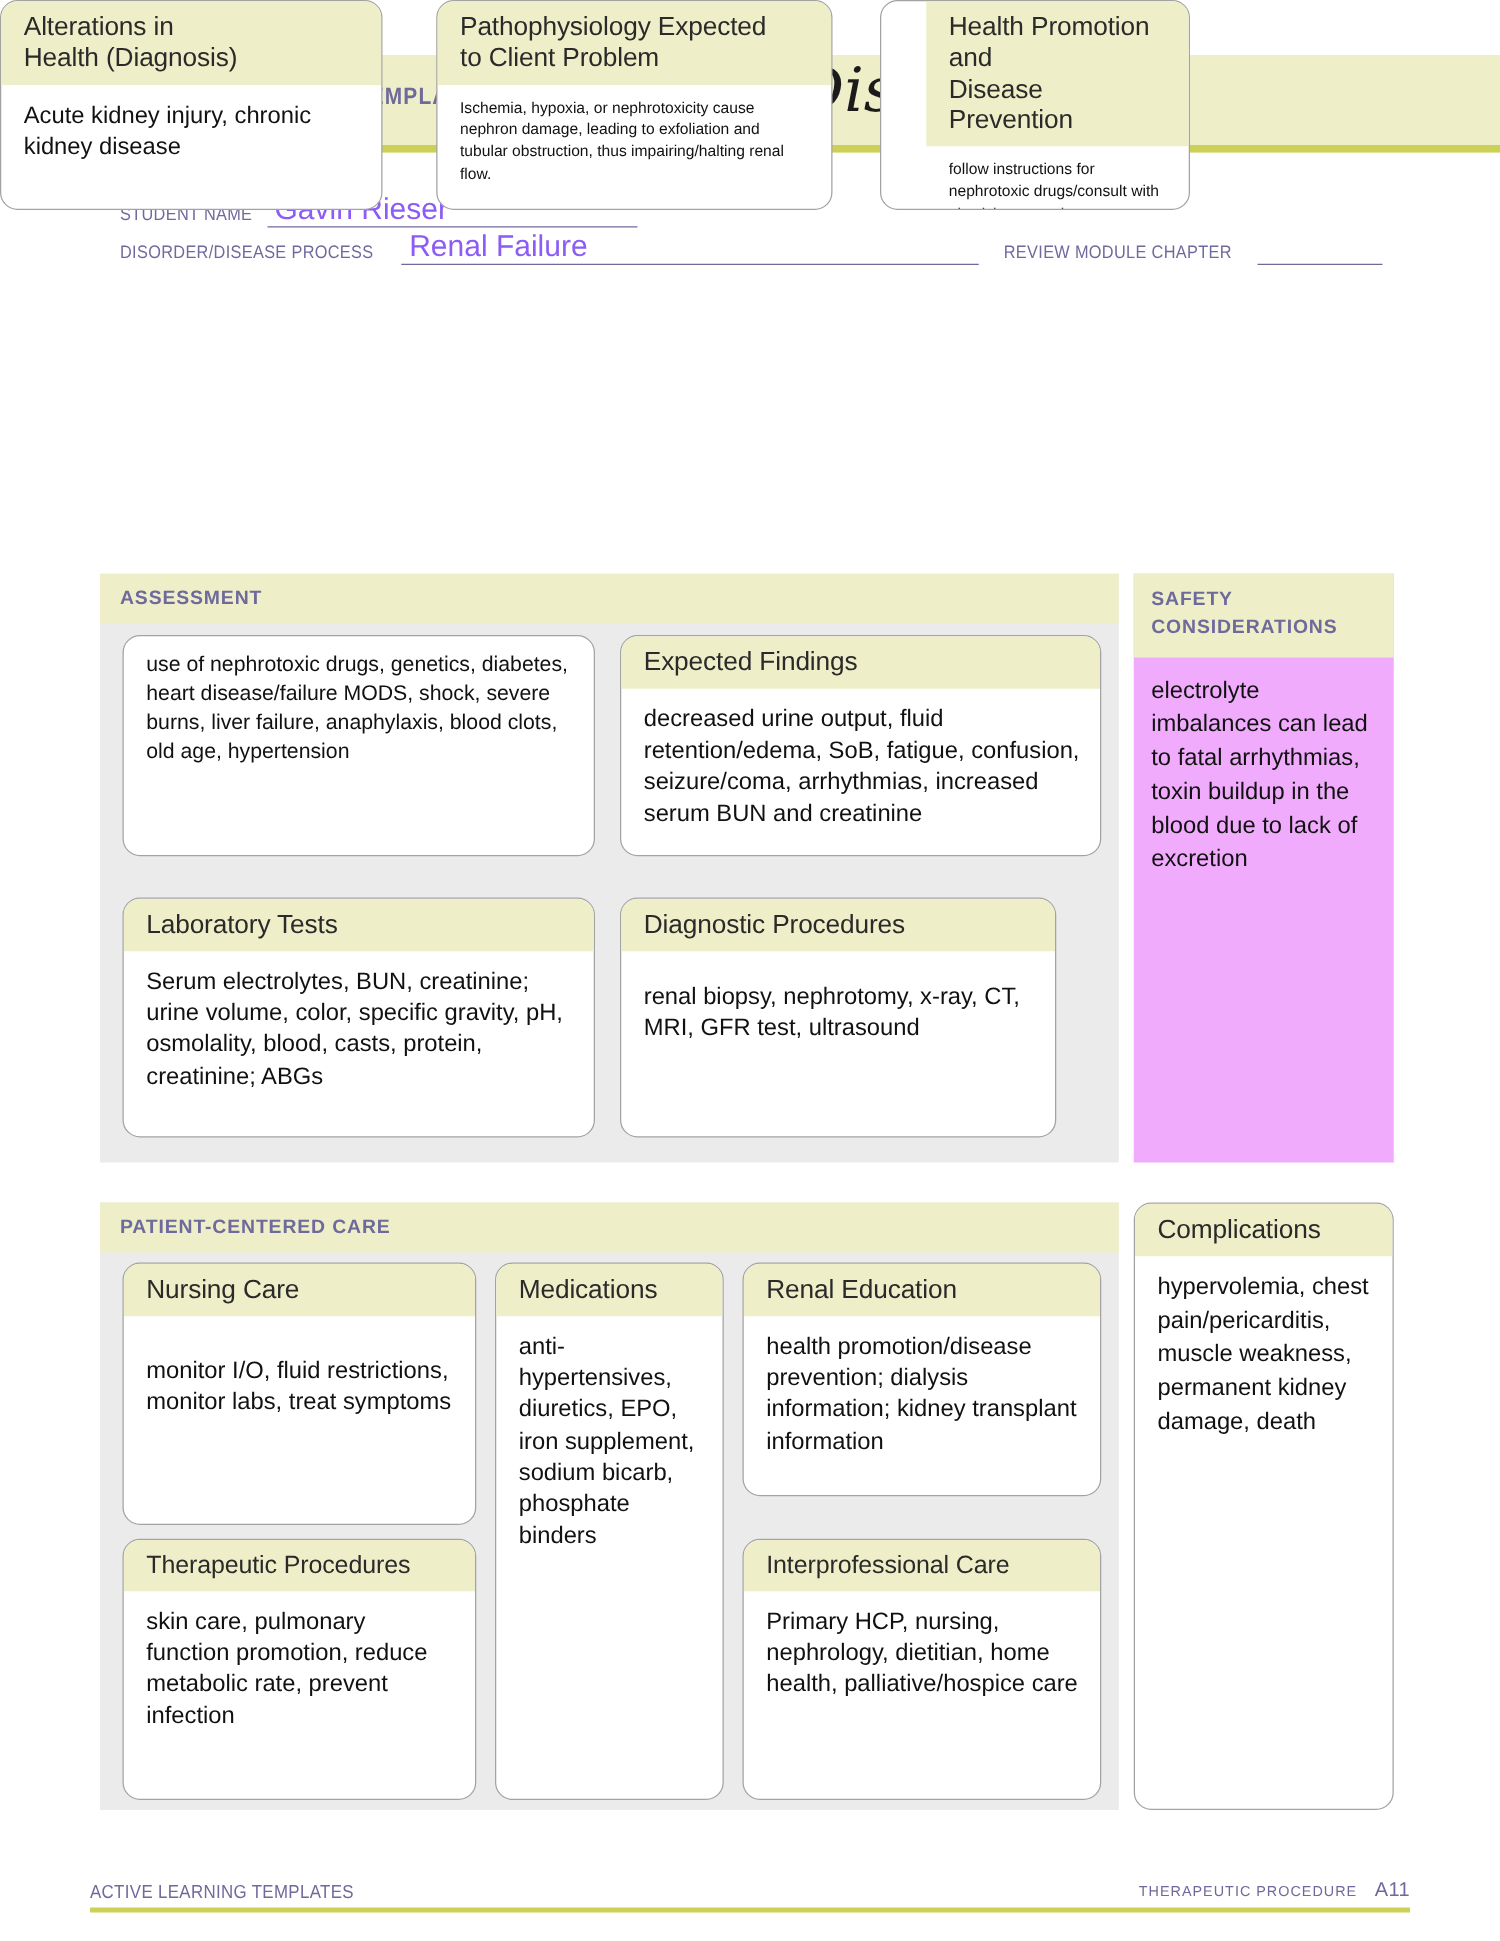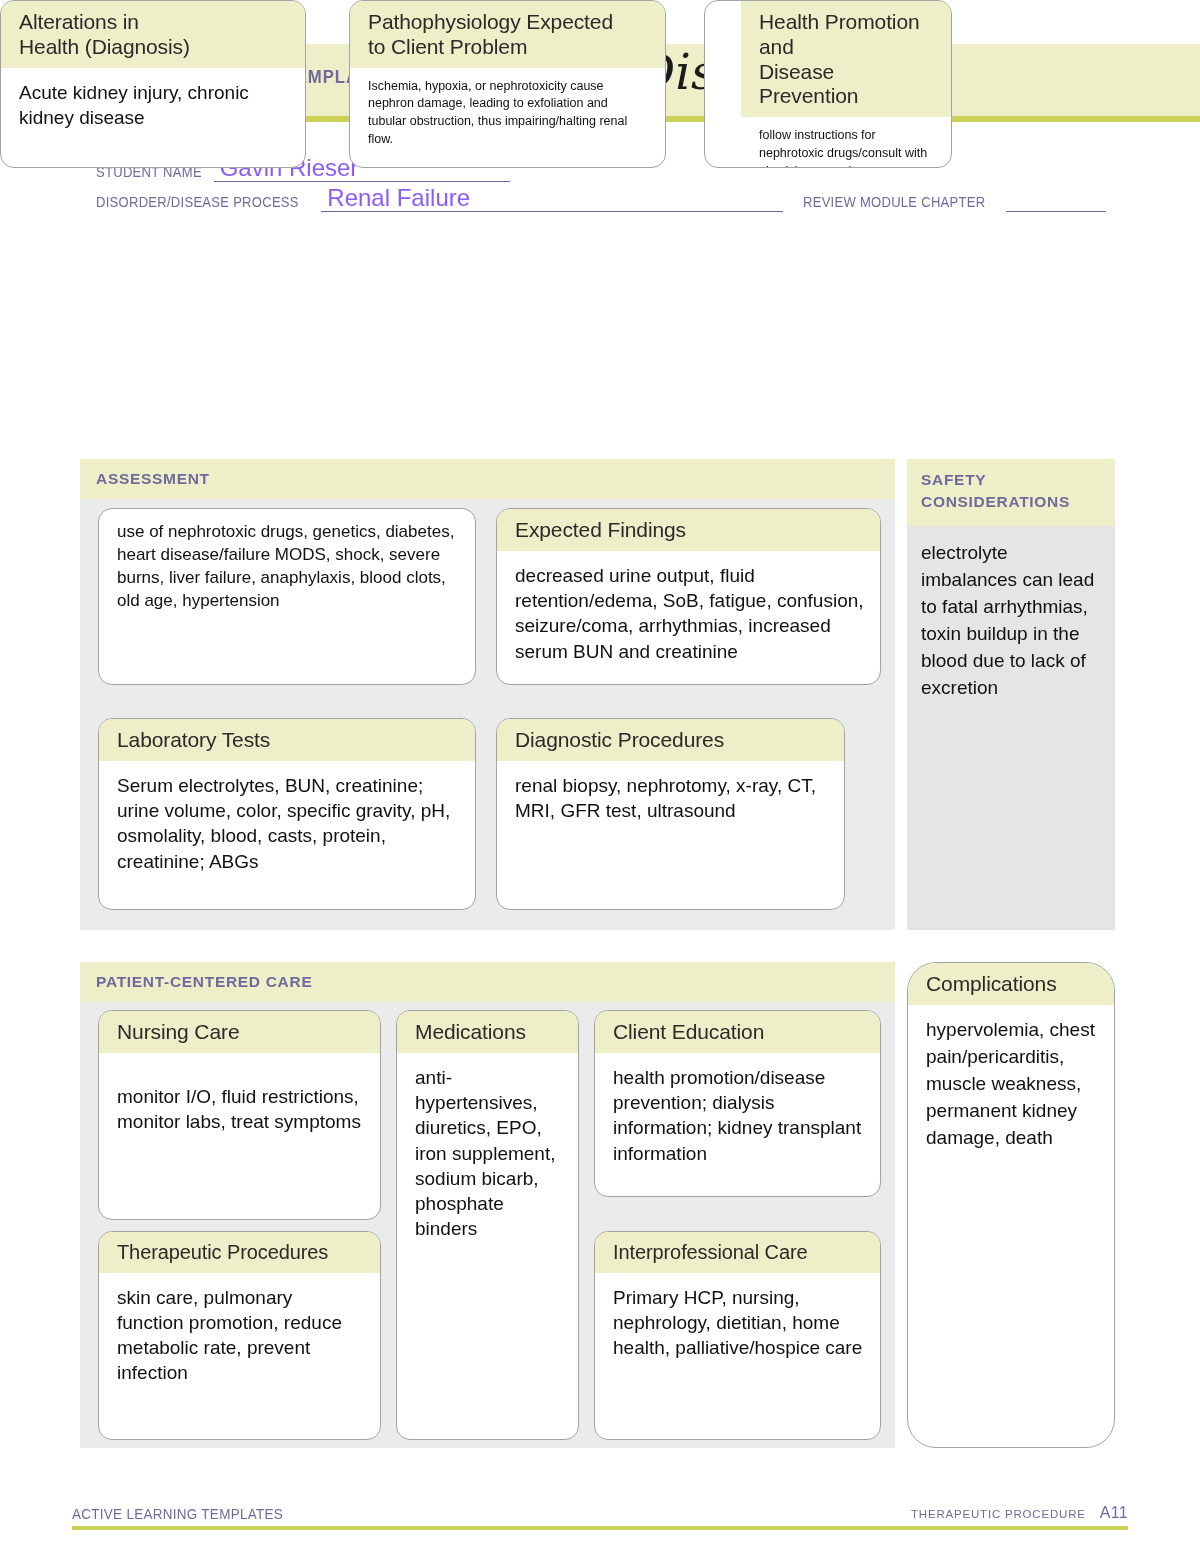--- a/index.html
+++ b/index.html
@@ -143,28 +143,28 @@
   .panel-banner-label {
     font-size: 15.5px;
     font-weight: 700;
     color: #6f6a9c;
     letter-spacing: 0.045em;
   }
 
   .a-risk   { position:absolute; left:98px;  top:508px; width:378px; height:177px; }
   .a-expect { position:absolute; left:496px; top:508px; width:385px; height:177px; }
   .a-lab    { position:absolute; left:98px;  top:718px; width:378px; height:192px; }
-  .a-diag   { position:absolute; left:496px; top:718px; width:349px; height:192px; }
+  .a-diag   { position:absolute; left:496px; top:718px; width:349px; height:192px;gap:12px; }
 
   
   .safety {
     position: absolute;
     left: 907px; top: 459px;
     width: 208px; height: 471px;
-    background: #e5e5e5;
+    background: #f0abfc;
   }
   .safety-head {
     background: #eeeec8;
     padding: 10px 12px 12px 14px;
     box-sizing: border-box;
   }
   .safety-head-label {
     font-size: 15.5px;
     font-weight: 700;
     color: #6f6a9c;
@@ -188,21 +188,21 @@
   .p-nursing  { position:absolute; left:98px;  top:1010px; width:283px; height:210px;gap:19px; }
   .p-meds     { position:absolute; left:396px; top:1010px; width:183px; height:430px; }
   .p-client   { position:absolute; left:594px; top:1010px; width:287px; height:187px; }
   .p-therap   { position:absolute; left:98px;  top:1231px; width:283px; height:209px; }
   .p-interpro { position:absolute; left:594px; top:1231px; width:287px; height:209px; }
 
   
   .complications {
     position: absolute;
     left: 907px; top: 962px;
-    width: 208px; height: 486px; border-radius: 29px;
+    width: 208px; height: 486px;
   }
   .complications .card-body { font-size: 19px; line-height: 1.42; }
 
   
   .footer {
     position: absolute;
     left: 72px; top: 1504px;
     width: 1056px;
     border-bottom: 4px solid #cbd155;
     padding-bottom: 4px;
@@ -337,21 +337,21 @@
 
 <div class="card p-meds">
   <div class="card-head">
     <div class="card-title">Medications</div>
   </div>
   <div class="card-body">anti-hypertensives, diuretics, EPO, iron supplement, sodium bicarb, phosphate binders</div>
 </div>
 
 <div class="card p-client">
   <div class="card-head">
-    <div class="card-title">Client Education</div>
+    <div class="card-title">Renal Education</div>
   </div>
   <div class="card-body">health promotion/disease prevention; dialysis information; kidney transplant information</div>
 </div>
 
 <div class="card p-therap">
   <div class="card-head">
     <div class="card-title sm">Therapeutic Procedures</div>
   </div>
   <div class="card-body">skin care, pulmonary function promotion, reduce metabolic rate, prevent infection</div>
 </div>

